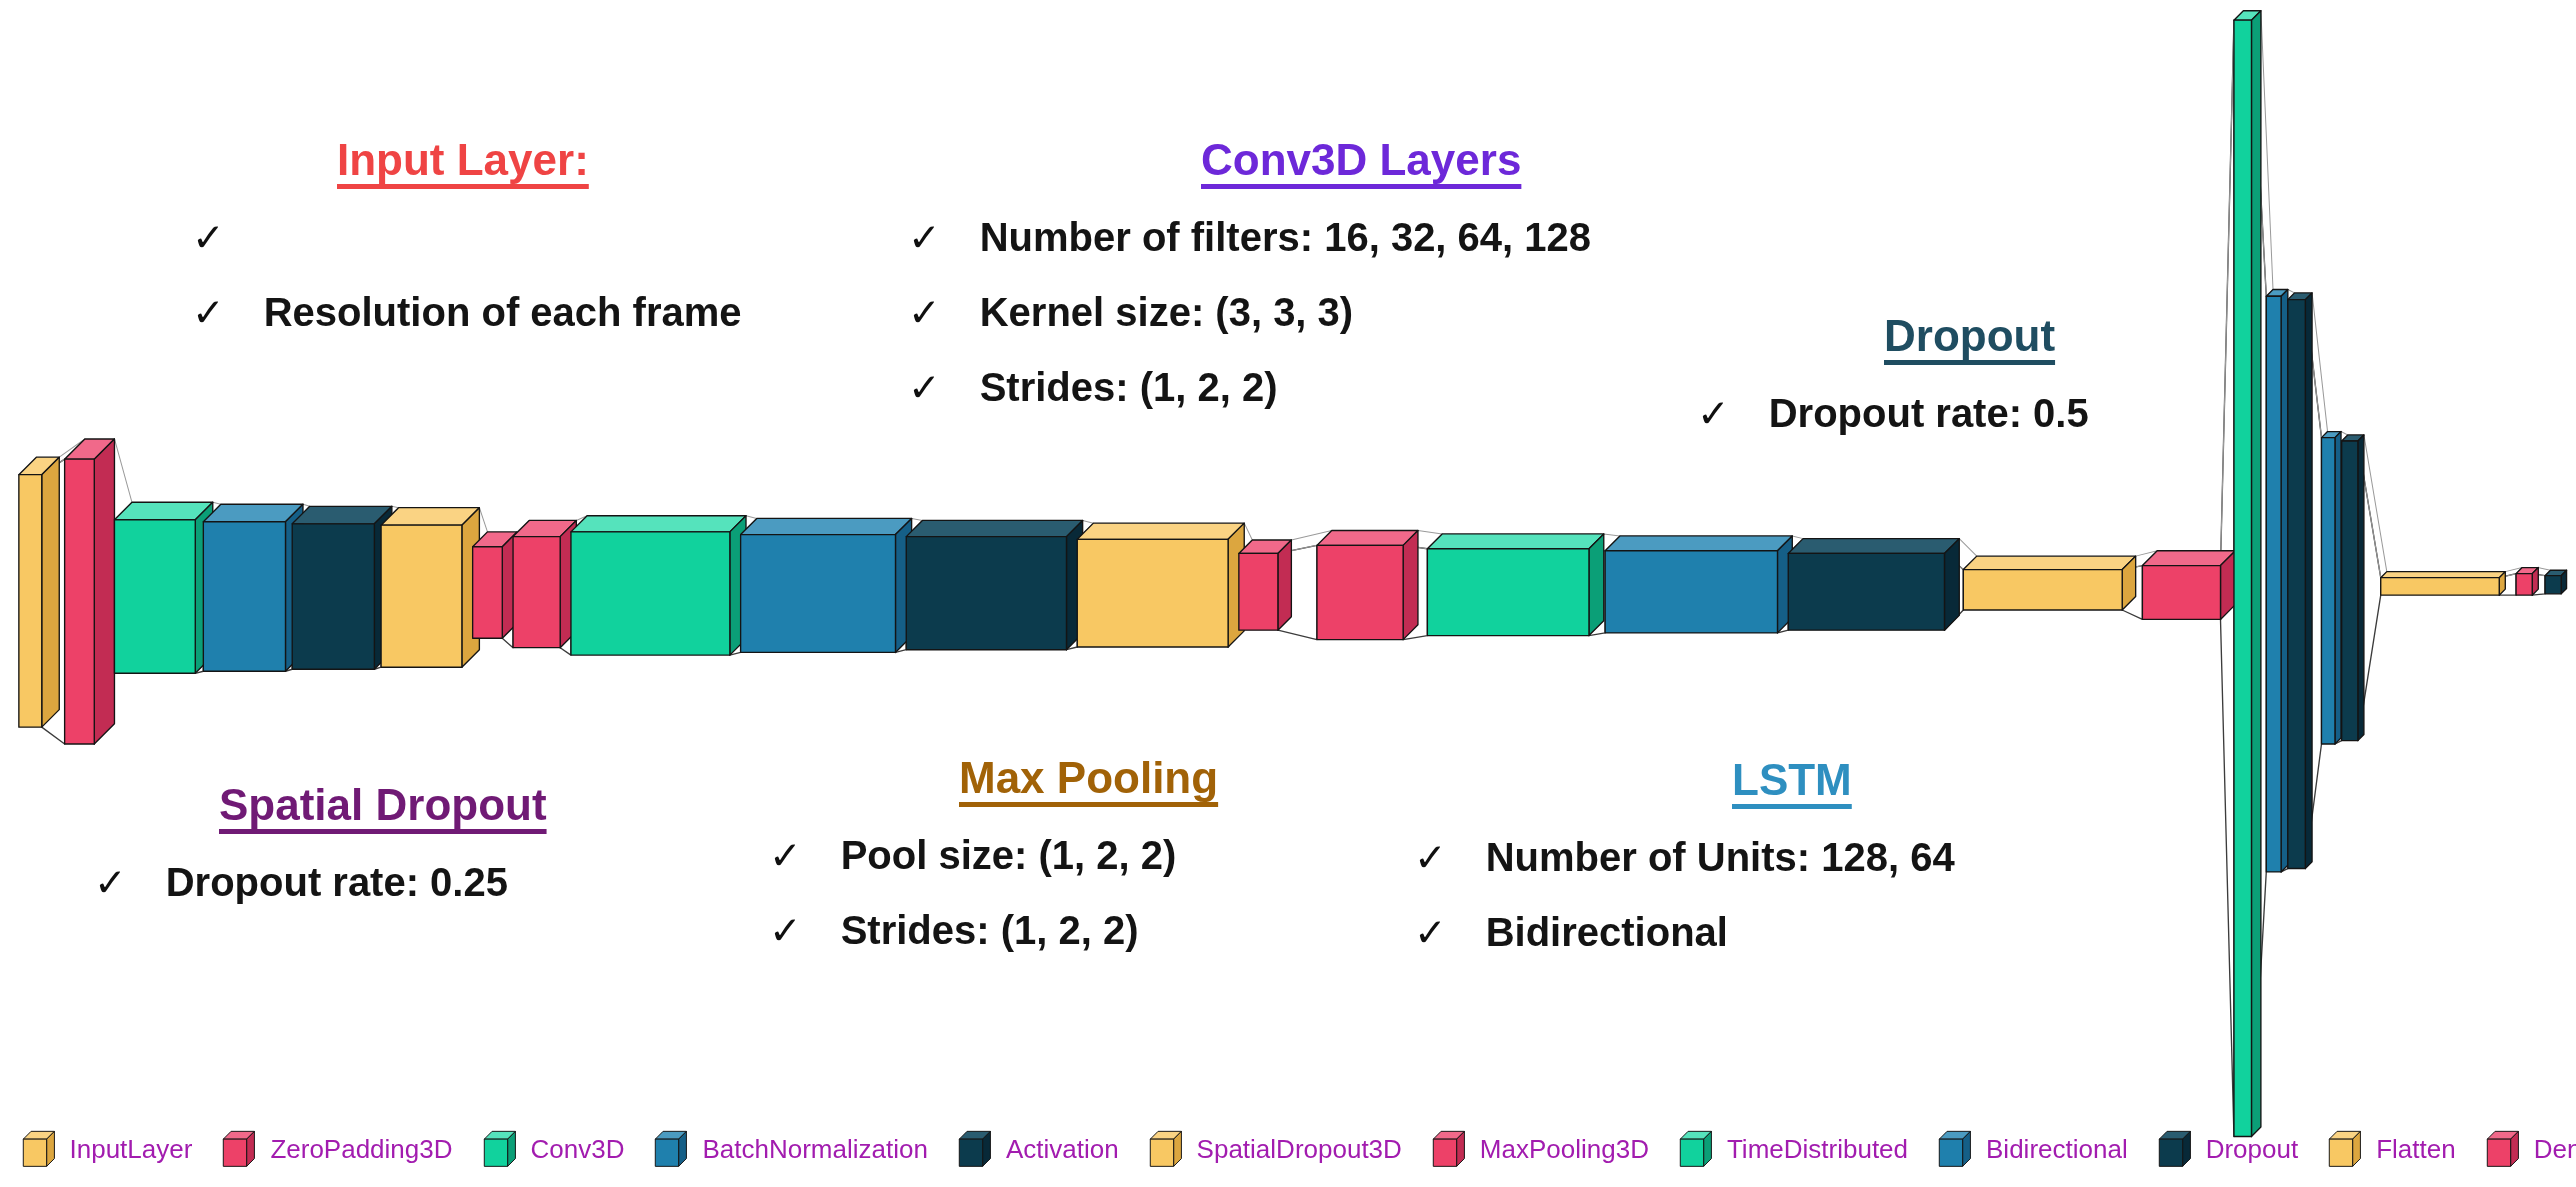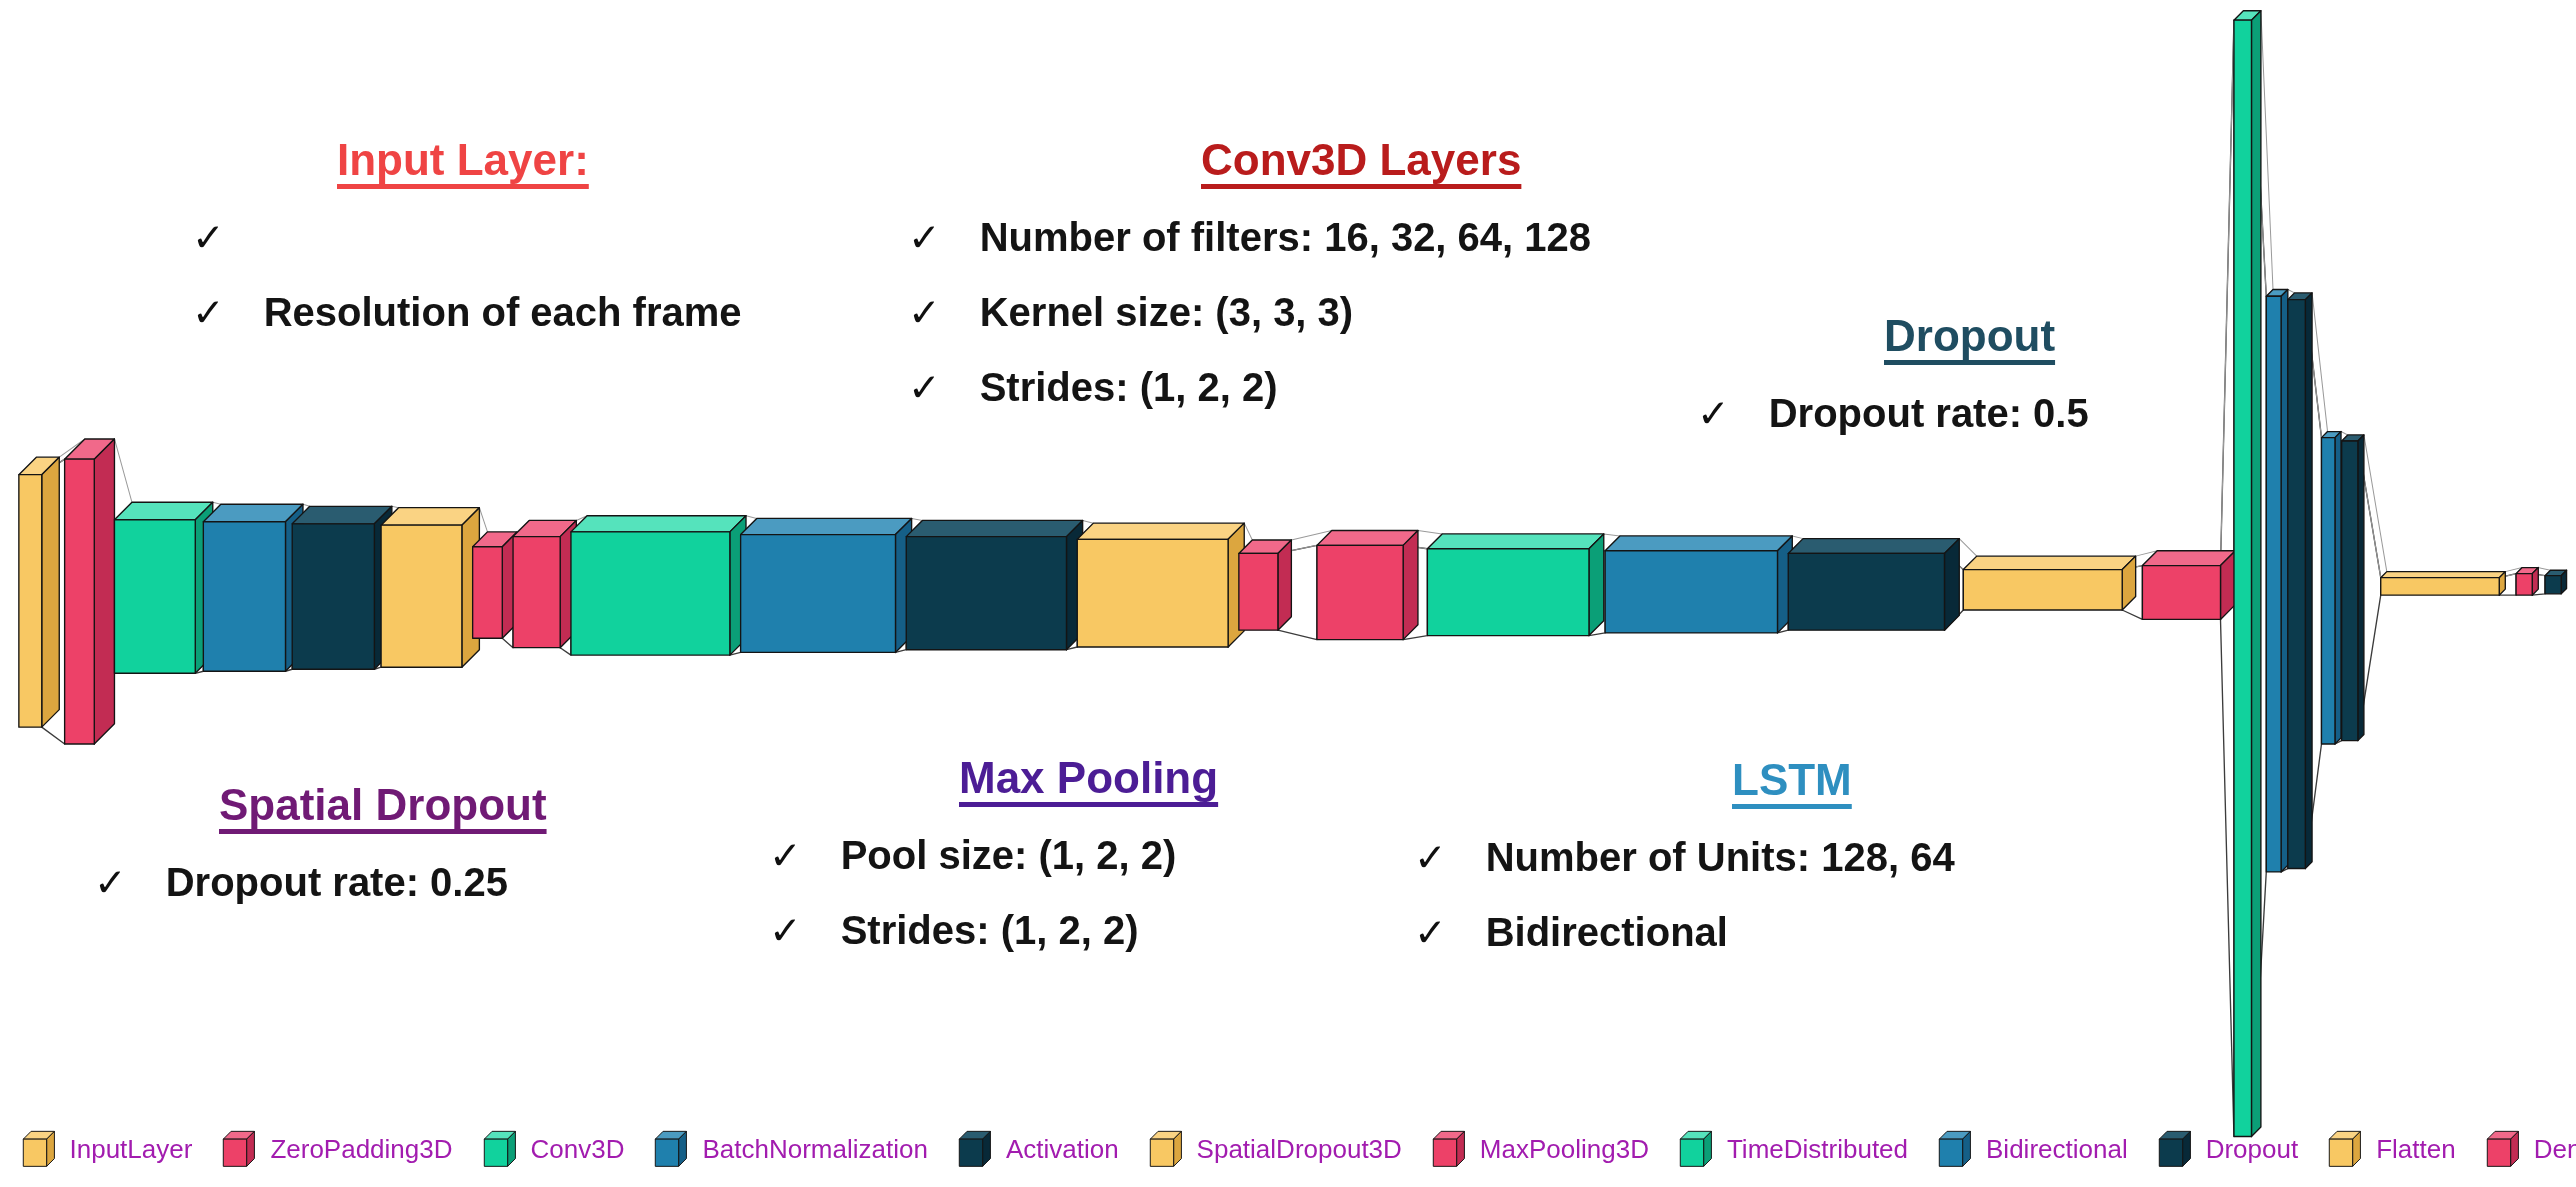--- a/index.html
+++ b/index.html
@@ -279,21 +279,21 @@
       <span class="chk">✓</span>
     </div>
     <div class="row">
       <span class="chk">✓</span>
       <span>Resolution of each frame</span>
     </div>
   </div>
 
   <div class="ann" id="ann-conv">
     <div class="hwrap">
-      <h2 style="color: #b91c1c;">Conv3D Layers</h2>
+      <h2 style="color: #6d28d9;">Conv3D Layers</h2>
     </div>
     <div class="row">
       <span class="chk">✓</span>
       <span>Number of filters: 16, 32, 64, 128</span>
     </div>
     <div class="row">
       <span class="chk">✓</span>
       <span>Kernel size: (3, 3, 3)</span>
     </div>
     <div class="row">
@@ -317,21 +317,21 @@
       <h2 style="color: #701a75;">Spatial Dropout</h2>
     </div>
     <div class="row">
       <span class="chk">✓</span>
       <span>Dropout rate: 0.25</span>
     </div>
   </div>
 
   <div class="ann" id="ann-maxpool">
     <div class="hwrap">
-      <h2 style="color: #4c1d95;">Max Pooling</h2>
+      <h2 style="color: #a16207;">Max Pooling</h2>
     </div>
     <div class="row">
       <span class="chk">✓</span>
       <span>Pool size: (1, 2, 2)</span>
     </div>
     <div class="row">
       <span class="chk">✓</span>
       <span>Strides: (1, 2, 2)</span>
     </div>
   </div>

